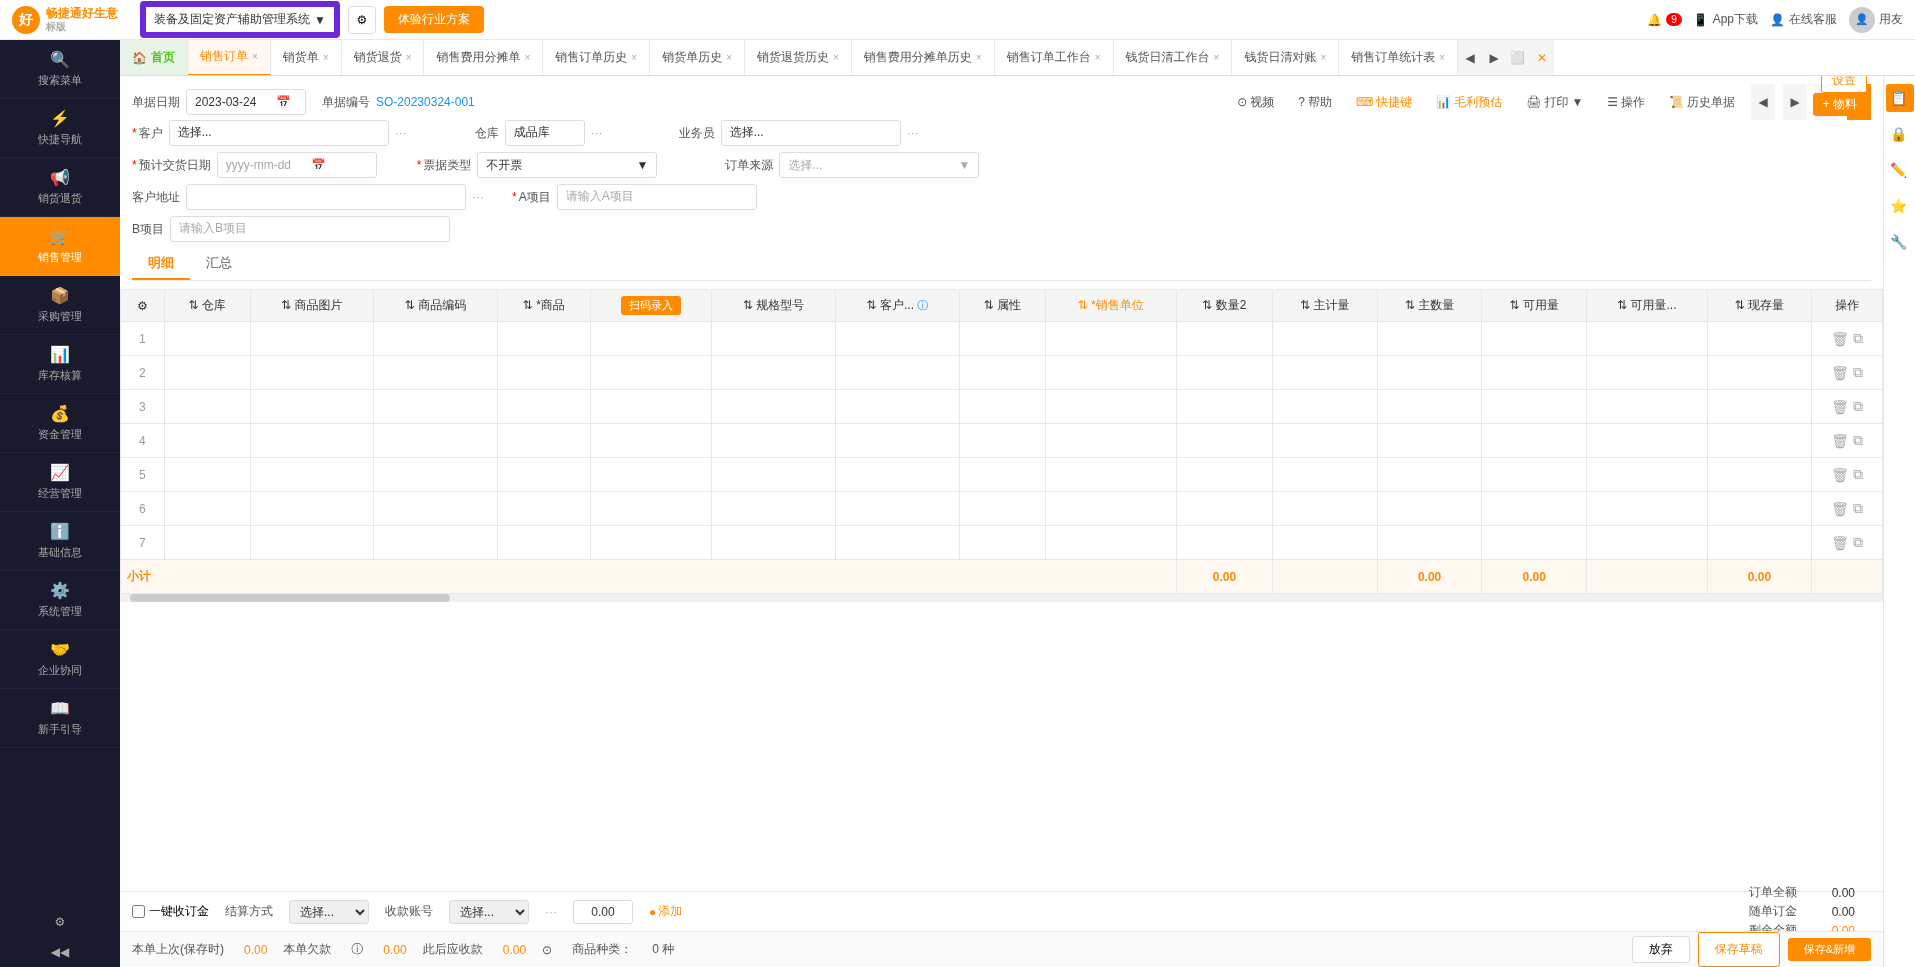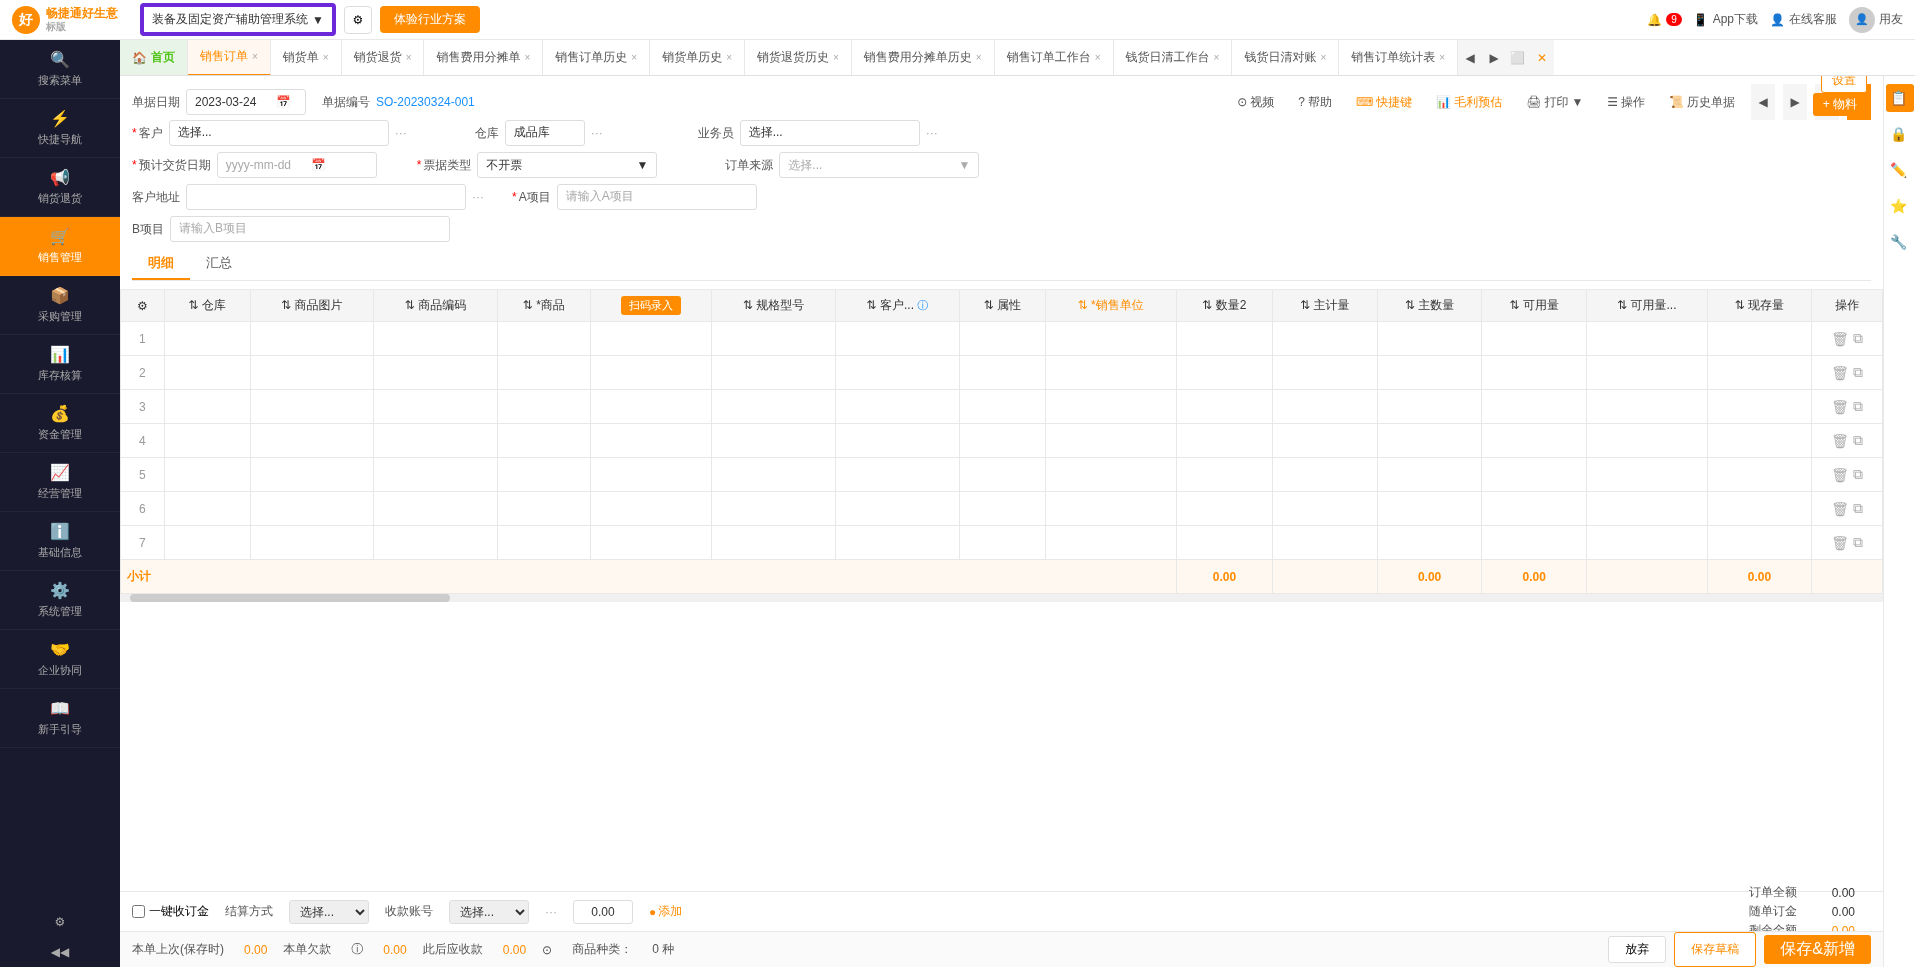--- a/index.html
+++ b/index.html
@@ -6,21 +6,21 @@
     body { display: flex; flex-direction: column; height: 967px; overflow: hidden; background: #f5f5f5; }
 
     
     .top-bar {
       display: flex; align-items: center; background: #fff; height: 40px; padding: 0 12px;
       border-bottom: 1px solid #e8e8e8; gap: 8px; flex-shrink: 0;
     }
     .logo-area { display: flex; align-items: center; gap: 6px; width: 120px; }
     .logo-icon { width: 28px; height: 28px; background: #ff8c00; border-radius: 50%; display: flex; align-items: center; justify-content: center; color: white; font-weight: bold; font-size: 14px; }
     .logo-text { font-size: 11px; color: #ff8c00; font-weight: bold; line-height: 1.2; }
-    .system-select { display: flex; align-items: center; gap: 4px; padding: 4px 8px; border: 4px solid #6d28d9; border-radius: 4px; cursor: pointer; font-size: 12px; color: #333; }
+    .system-select { display: flex; align-items: center; gap: 4px; padding: 4px 8px; border: 6px solid #6d28d9; border-radius: 4px; cursor: pointer; font-size: 12px; color: #333; }
     .settings-btn { width: 28px; height: 28px; border: 1px solid #ddd; border-radius: 4px; display: flex; align-items: center; justify-content: center; cursor: pointer; }
     .solution-btn { background: #ff8c00; color: white; padding: 5px 14px; border-radius: 4px; cursor: pointer; font-size: 12px; border: none; }
     .top-right { margin-left: auto; display: flex; align-items: center; gap: 12px; }
     .top-right-item { display: flex; align-items: center; gap: 4px; cursor: pointer; color: #555; font-size: 12px; }
     .badge { background: red; color: white; border-radius: 10px; padding: 1px 5px; font-size: 10px; }
     .user-avatar { width: 26px; height: 26px; background: #ccc; border-radius: 50%; display: flex; align-items: center; justify-content: center; font-size: 11px; }
 
     
     .main-layout { display: flex; flex: 1; overflow: hidden; }
 
@@ -96,21 +96,21 @@
     .bottom-input { border: 1px solid #ddd; border-radius: 3px; padding: 2px 6px; font-size: 12px; color: #333; height: 24px; width: 60px; text-align: center; }
     .add-btn { color: #ff8c00; cursor: pointer; display: flex; align-items: center; gap: 2px; }
 
     
     .footer { display: flex; align-items: center; background: #fafafa; border-top: 1px solid #e8e8e8; padding: 6px 12px; gap: 16px; flex-shrink: 0; height: 36px; }
     .footer-info { color: #555; font-size: 12px; display: flex; align-items: center; gap: 20px; }
     .footer-info .value { color: #ff8c00; }
     .footer-actions { margin-left: auto; display: flex; align-items: center; gap: 8px; }
     .discard-btn { border: 1px solid #ddd; background: #fff; padding: 4px 16px; border-radius: 3px; cursor: pointer; font-size: 12px; }
     .save-draft-btn { border: 1px solid #ff8c00; color: #ff8c00; background: #fff; padding: 8px 16px; border-radius: 3px; cursor: pointer; font-size: 12px; }
-    .save-new-btn { background: #ff8c00; color: white; padding: 4px 16px; border-radius: 3px; cursor: pointer; font-size: 16px; border: none; }
+    .save-new-btn { background: #ff8c00; color: white; padding: 4px 16px; border-radius: 3px; cursor: pointer; font-size: 11px; border: none; }
 
     
     .order-summary { margin-left: auto; display: flex; flex-direction: column; align-items: flex-end; gap: 2px; font-size: 12px; padding-right: 16px; }
     .order-summary-row { display: flex; align-items: center; gap: 8px; }
     .order-summary-label { color: #555; }
     .order-summary-value { color: #333; min-width: 50px; text-align: right; }
     .order-summary-value.orange { color: #ff8c00; }
 
     
     .right-sidebar { width: 32px; background: #fff; border-left: 1px solid #e8e8e8; display: flex; flex-direction: column; align-items: center; padding: 8px 0; gap: 8px; flex-shrink: 0; }
@@ -323,21 +323,21 @@
             <div class="form-field">
               <span class="field-label required">客户</span>
               <div class="field-input-wide placeholder" style="width:220px;">选择...</div>
               <span class="field-dots">···</span>
             </div>
             <div class="form-field" style="margin-left:60px;">
               <span class="field-label">仓库</span>
               <div class="field-input">成品库</div>
               <span class="field-dots">···</span>
             </div>
-            <div class="form-field" style="margin-left:87px;">
+            <div class="form-field" style="margin-left:68px;">
               <span class="field-label">业务员</span>
               <div class="field-input-wide placeholder" style="width:180px;">选择...</div>
               <span class="field-dots">···</span>
             </div>
           </div>
 
           <div class="form-row">
             <div class="form-field">
               <span class="field-label required">预计交货日期</span>
               <div class="date-input" style="width:160px;">

